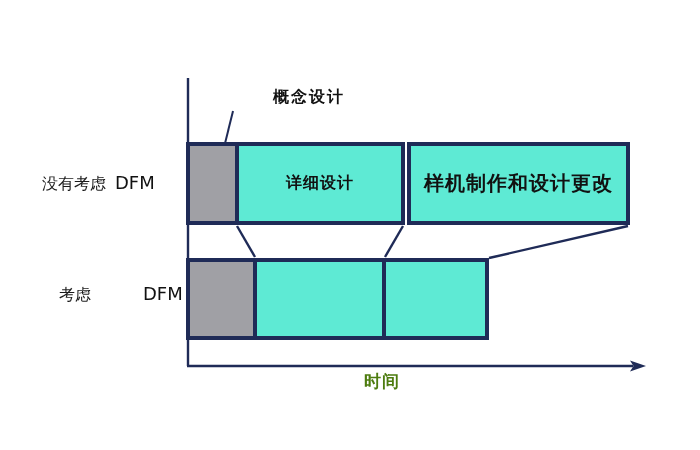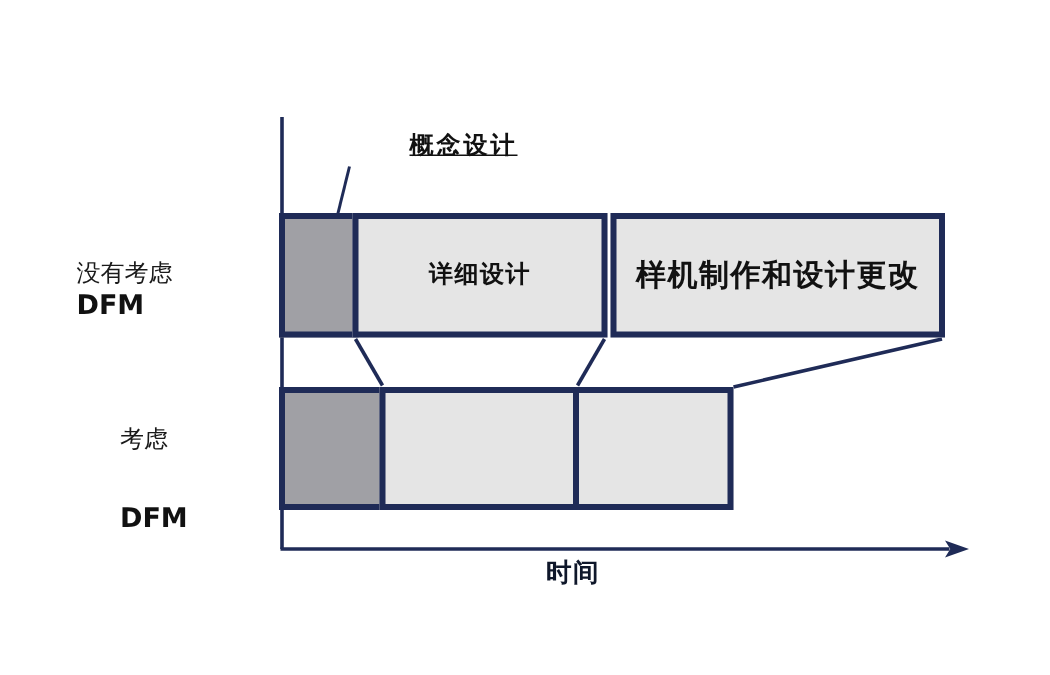--- a/index.html
+++ b/index.html
@@ -19,21 +19,21 @@
   }
   #axes-svg {
     position: absolute;
     left: 0; top: 0;
     width: 700px; height: 450px;
   }
   .box {
     position: absolute;
     box-sizing: border-box;
     border: 4px solid var(--navy);
-    background: #e5e5e5;
+    background: #5eead4;
     display: flex;
     align-items: center;
     justify-content: center;
     font-weight: bold;
     font-size: 16px;
     color: #111111;
     letter-spacing: 1px;
   }
   .box.gray { background: var(--gray); }
 
@@ -47,48 +47,46 @@
   #box-r2-detail   { left: 253px; top: 258px; width: 133px; height: 82px; }
   #box-r2-proto    { left: 382px; top: 258px; width: 107px; height: 82px; }
 
   .row-label {
     position: absolute;
     display: flex;
     align-items: baseline;
     color: #1a1a1a;
     font-size: 16px;
     white-space: nowrap;
-    flex-direction: column;
   }
   .row-label .acronym {
-    font-weight: bold;
+    font-weight: normal;
     font-size: 18px;
     color: #111111;
   }
   #label-r1 { left: 42px; top: 172px; }
   #label-r1 .acronym { margin-left: 9px; }
   #label-r2 { left: 59px; top: 283px; gap: 31px; }
   #label-r2 .acronym { margin-left: 21px; }
 
   #concept-annotation {
     position: absolute;
     left: 273px; top: 87px;
     font-weight: bold;
     font-size: 16px;
     letter-spacing: 2px;
     color: #111111;
-    text-decoration: underline;
   }
   #time-label {
     position: absolute;
     left: 364px; top: 370px;
     font-weight: bold;
     font-size: 17px;
     letter-spacing: 1px;
-    color: #0f172a;
+    color: #4d7c0f;
   }
 </style>
 </head>
 <body>
 
 <div id="stage" style="--navy: #1f2b57; --gray: #a0a0a5;">
 
   <svg id="axes-svg" viewBox="0 0 700 450" xmlns="http://www.w3.org/2000/svg">
 
     <line x1="188" y1="78" x2="188" y2="366" stroke="#1f2b57" stroke-width="2.4"></line>

